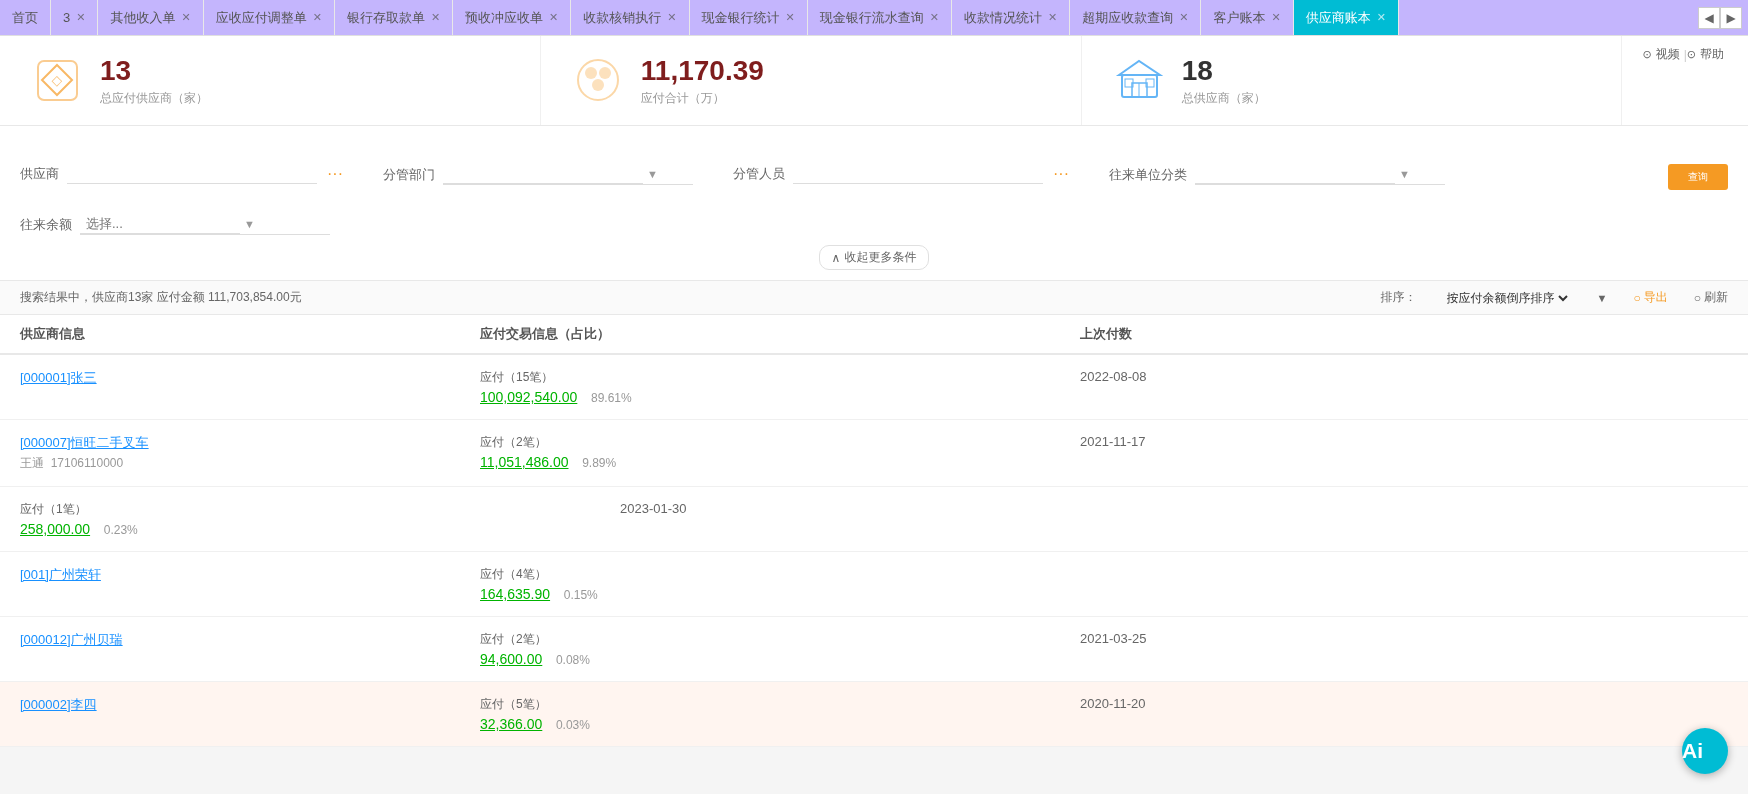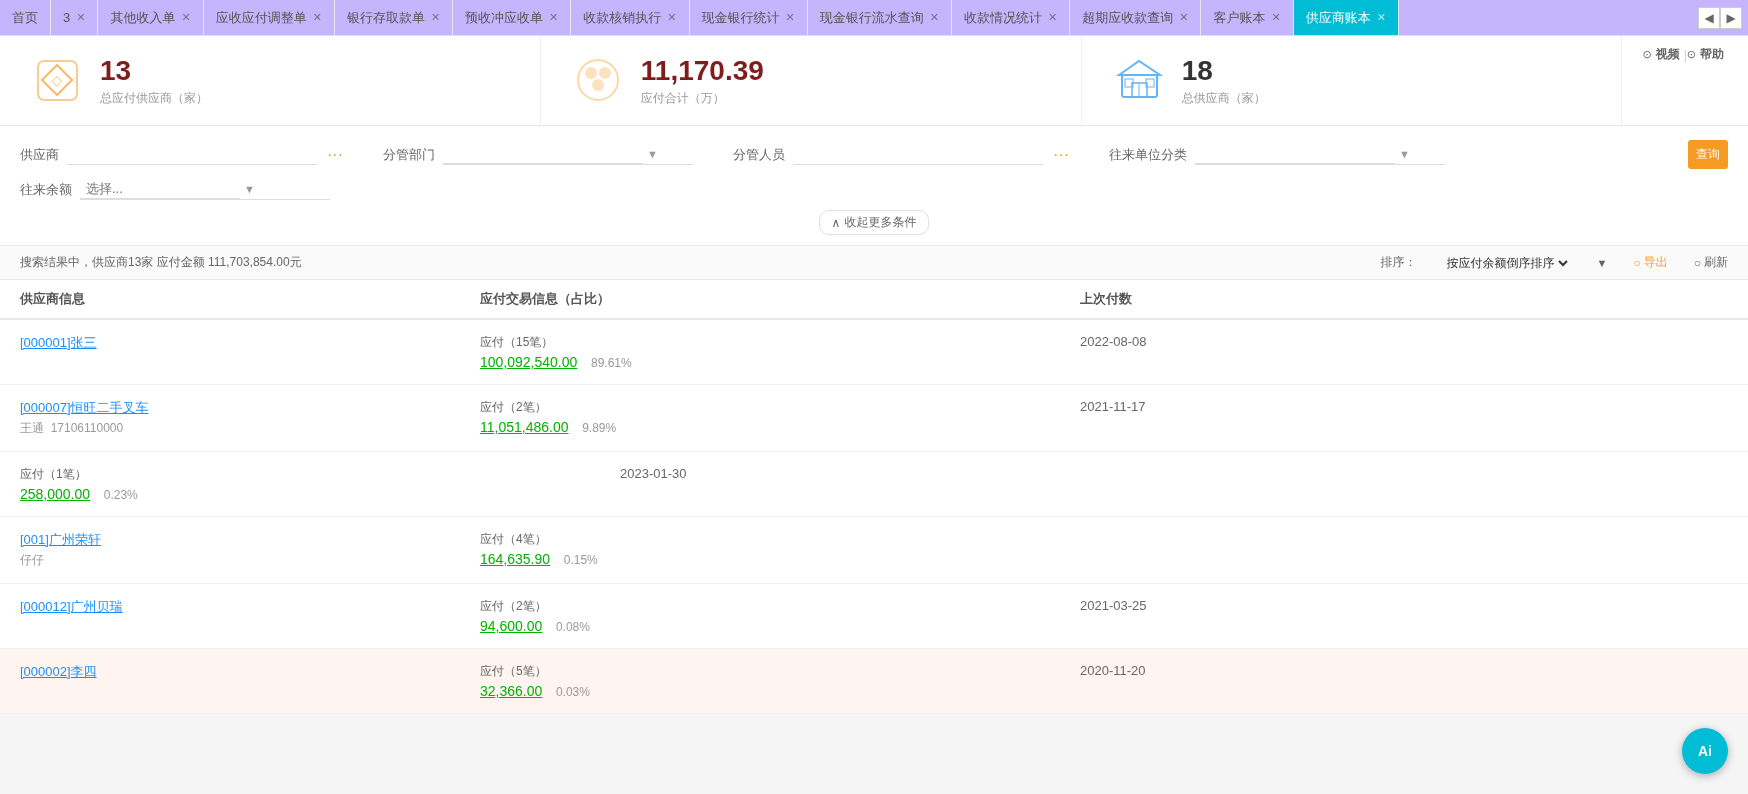--- a/index.html
+++ b/index.html
@@ -99,35 +99,35 @@
       font-size: 12px;
       color: #666;
       flex-shrink: 0;
       align-self: flex-start;
       padding-top: 10px;
     }
     .top-right-links a {
       color: #666;
       text-decoration: none;
       margin: 0 4px;
-      font-weight: bold;
     }
     .top-right-links .divider { color: #ccc; }
 
     
     .filter-area {
       background: #fff;
       padding: 14px 20px 10px;
       border-bottom: 1px solid #e8e8e8;
     }
     .filter-row {
       display: flex;
-      align-items: center;
+      align-items: flex-start;
       margin-bottom: 10px;
       gap: 20px;
+      margin-top: 24px;
     }
     .filter-item {
       display: flex;
       align-items: center;
       gap: 8px;
     }
     .filter-label {
       font-size: 13px;
       color: #666;
       white-space: nowrap;
@@ -161,24 +161,24 @@
     .filter-dropdown-icon {
       color: #999;
       font-size: 11px;
       cursor: pointer;
       margin-left: 4px;
     }
     .search-btn {
       background: #f59a23;
       color: #fff;
       border: none;
-      padding: 6px 8px;
+      padding: 6px 20px;
       border-radius: 3px;
       cursor: pointer;
-      font-size: 12px;
+      font-size: 10px;
       margin-left: auto;
     }
     .collapse-row {
       display: flex;
       justify-content: center;
       align-items: center;
       margin-top: 4px;
     }
     .collapse-btn {
       display: flex;
@@ -526,21 +526,20 @@
       <span class="transaction-percent">0.23%</span>
     </div>
     <div class="col-last-pay">
       <span class="last-pay-date">2023-01-30</span>
     </div>
   </div>
 
   <div class="table-row">
     <div class="col-supplier">
       <div class="supplier-name">[001]广州荣轩</div>
-      <div class="supplier-contact">仔仔</div>
     </div>
     <div class="col-transaction">
       <div class="transaction-label">应付（4笔）</div>
       <span class="transaction-amount">164,635.90</span>
       <span class="transaction-percent">0.15%</span>
     </div>
     <div class="col-last-pay">
       <span class="last-pay-date"></span>
     </div>
   </div>
@@ -567,15 +566,15 @@
       <div class="transaction-label">应付（5笔）</div>
       <span class="transaction-amount">32,366.00</span>
       <span class="transaction-percent">0.03%</span>
     </div>
     <div class="col-last-pay">
       <span class="last-pay-date">2020-11-20</span>
     </div>
   </div>
 </div>
 
-<div style="position:fixed; bottom:20px; right:20px; background:#00bcd4; color:#fff; border-radius:50%; width:46px; height:46px; display:flex; align-items:center; justify-content:center; font-size:14px; font-weight:bold; cursor:pointer; box-shadow:0 2px 8px rgba(0,0,0,0.3);">
+<div style="position:fixed; bottom:20px; right:20px; background:#00bcd4; color:#fff; border-radius:50%; width:46px; height:46px; display:flex; align-items:center; justify-content:flex-start; font-size:21px; font-weight:bold; cursor:pointer; box-shadow:0 2px 8px rgba(0,0,0,0.3);">
   <span>Ai</span>
 </div>
 
 </body></html>

